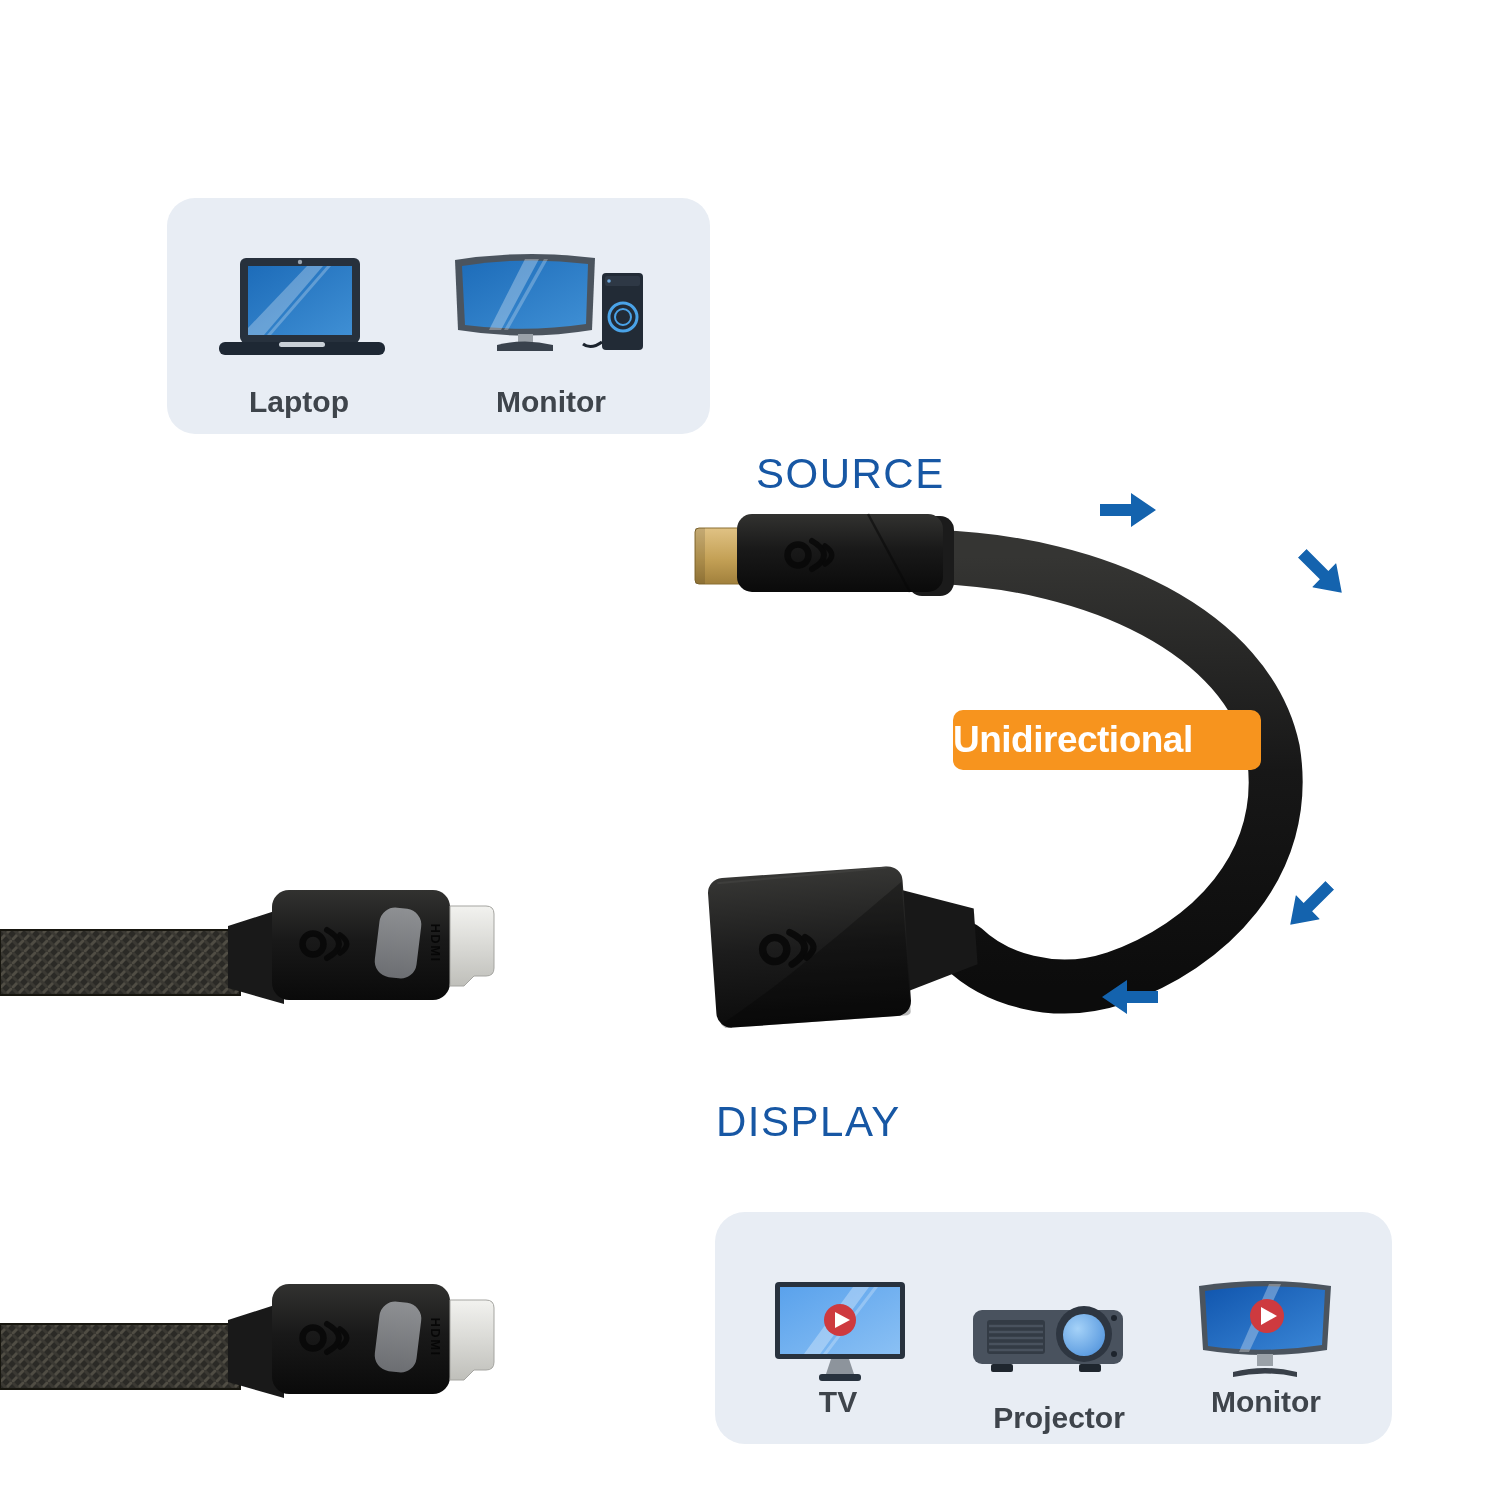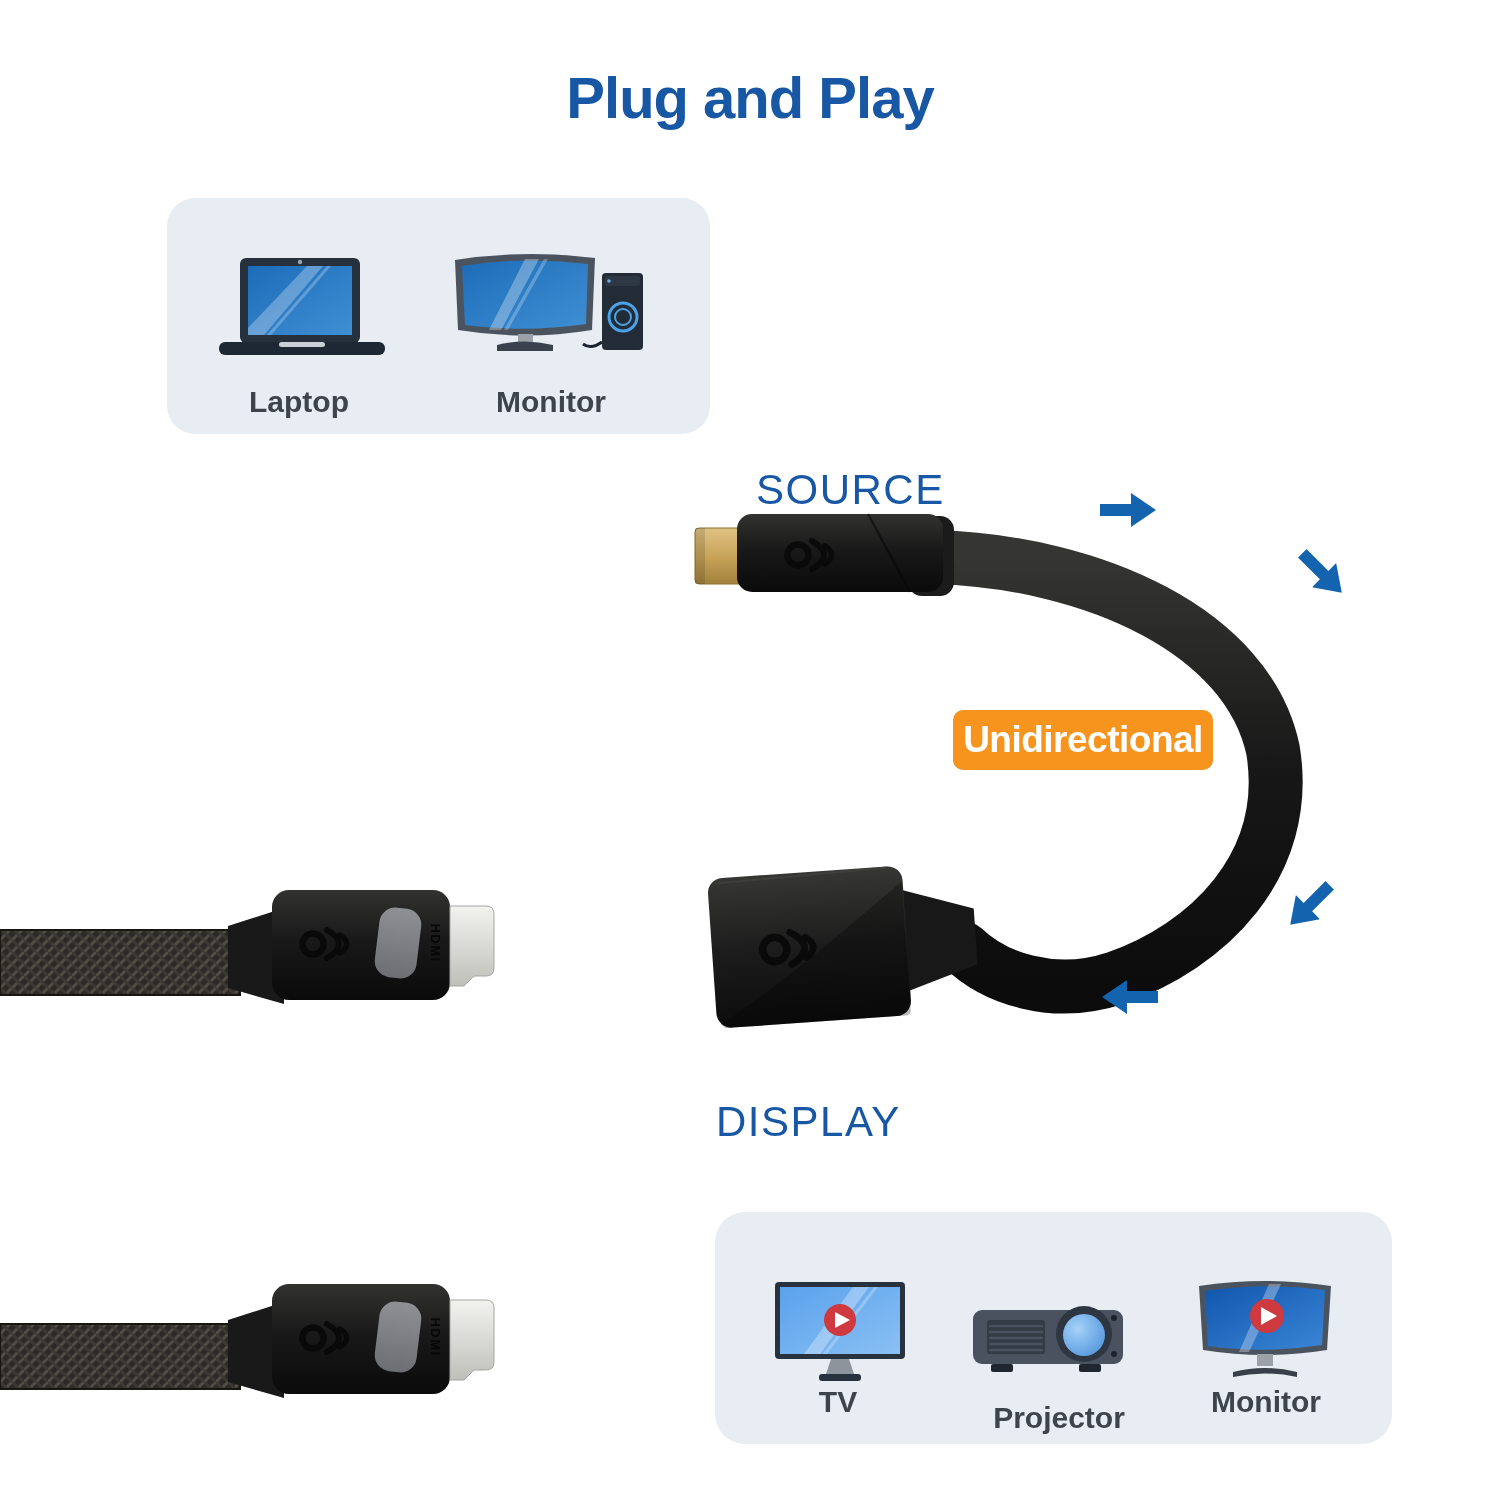--- a/index.html
+++ b/index.html
@@ -10,25 +10,25 @@
   .page-title{left:0;right:0;top:64px;text-align:center;font-size:58px;font-weight:700;
               letter-spacing:-1px;color:#1757A4;}
 
   .panel{background:#E8EDF4;border-radius:28px;}
   .panel-top{left:167px;top:198px;width:543px;height:236px;}
   .panel-bottom{left:715px;top:1212px;width:677px;height:232px;border-radius:30px;}
 
   .dev-label{font-size:30px;color:#3E444B;white-space:nowrap;transform:translateX(-50%);font-weight:bold;}
 
   .flow-label{font-size:42px;font-weight:500;color:#1757A4;letter-spacing:1.5px;white-space:nowrap;}
-  .lbl-source{left:756px;top:466px;}
+  .lbl-source{left:756px;top:450px;}
   .lbl-display{left:716px;top:1098px;}
 
-  .badge{left:953px;top:710px;width:260px;height:60px;background:#F7941E;border-radius:10px;
-         display:flex;align-items:center;justify-content:center;}
+  .badge{left:953px;top:710px;width:308px;height:60px;background:#F7941E;border-radius:10px;
+         display:flex;align-items:center;}
   .badge span{color:#FFFFFF;font-size:37px;font-weight:600;letter-spacing:-0.5px;white-space:nowrap;}
 
   .arrow{width:56px;height:34px;}
   .arrow svg{display:block;}
   .arrow-right{left:1100px;top:493px;}
   .arrow-dr{left:1294px;top:556px;transform:rotate(45deg);}
   .arrow-dl{left:1282px;top:888px;transform:rotate(135deg);}
   .arrow-left{left:1102px;top:980px;transform:rotate(180deg);}
 </style>
 </head>
@@ -90,21 +90,20 @@
       </pattern>
       <g id="cmlogo" fill="none" stroke-linecap="round">
         <circle cx="-9" cy="0" r="10.5" stroke-width="6.5"></circle>
         <path d="M5,-14 C 21,-5 21,5 5,14" stroke-width="6"></path>
         <path d="M18,-9 C 27,-3 27,3 18,9" stroke-width="5.5"></path>
       </g>
       <polygon id="flowArrow" points="0,11 31,11 31,0 56,17 31,34 31,23 0,23"></polygon>
     </defs>
   </svg>
 
-  <div class="abs page-title">Plug and Play</div>
 
   <div class="abs panel panel-top">
 
     <svg class="abs" style="left:52px;top:60px" width="166" height="100" viewBox="0 0 166 100">
       <rect x="21" y="0" width="120" height="85" rx="6" fill="#27313D"></rect>
       <rect x="29" y="8" width="104" height="69" fill="url(#lapScreen)"></rect>
       <polygon points="88,8 104,8 45,77 29,77 29,70" fill="#FFFFFF" opacity="0.28"></polygon>
       <polygon points="108,8 112,8 52,77 48,77" fill="#FFFFFF" opacity="0.25"></polygon>
       <circle cx="81" cy="4" r="2.2" fill="#9AA5B1"></circle>
       <rect x="0" y="84" width="166" height="13" rx="6" fill="#1E2834"></rect>

